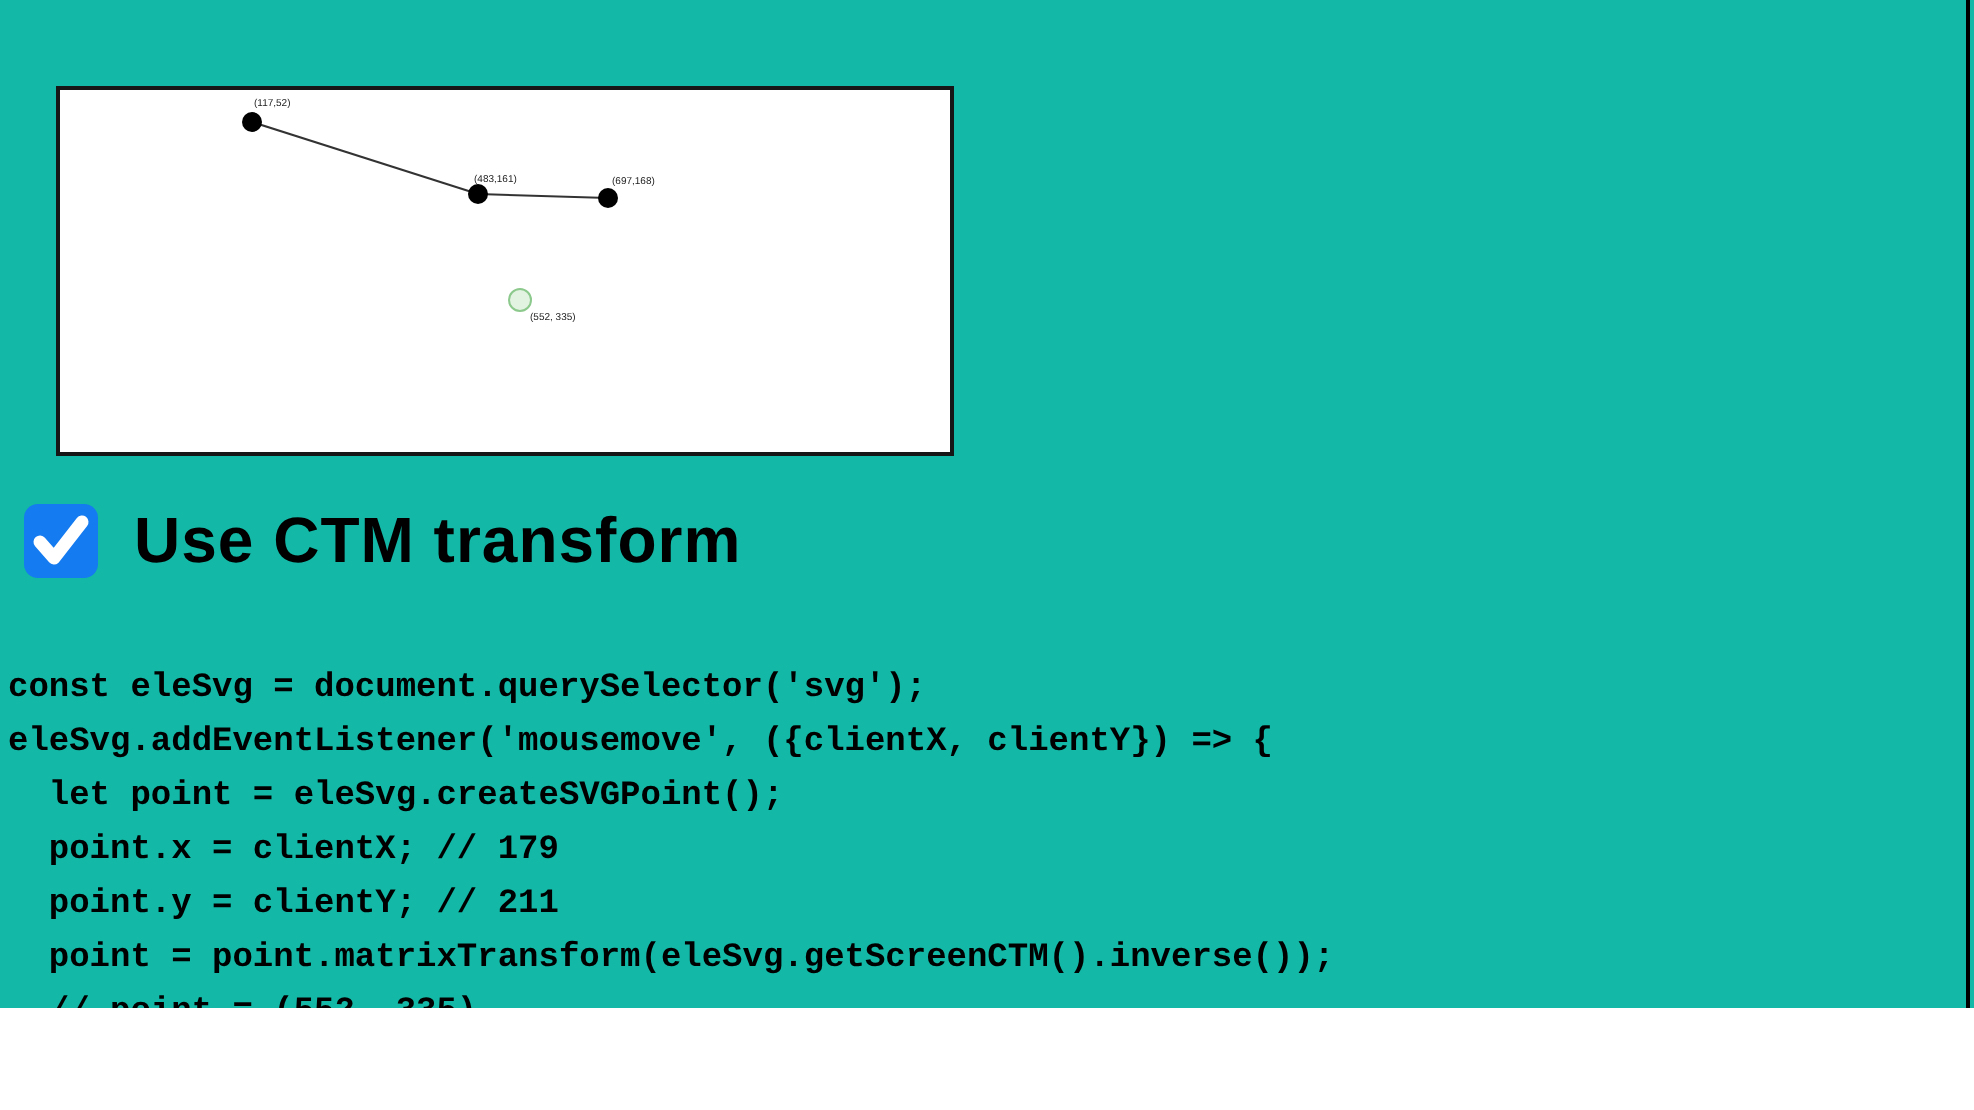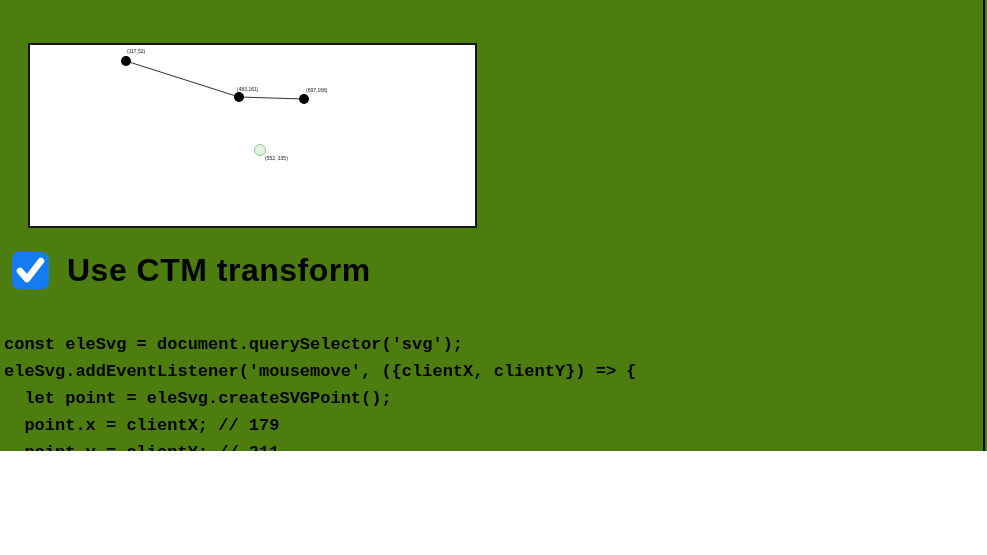--- a/index.html
+++ b/index.html
@@ -1,20 +1,20 @@
 <!DOCTYPE html>
 <html><head>
 <meta charset="utf-8">
 <style>
   html, body { margin: 0; padding: 0; background: #ffffff; }
   .page {
     position: relative;
     width: 987px;
-    height: 451px;
-    background: #4d7c0f;
+    height: 504px;
+    background: #14b8a6;
     overflow: hidden;
     font-family: "Liberation Sans", sans-serif;
   }
   .demo-box {
     position: absolute;
     left: 28px;
     top: 43px;
     width: 449px;
     height: 185px;
     border: 2px solid #161616;

